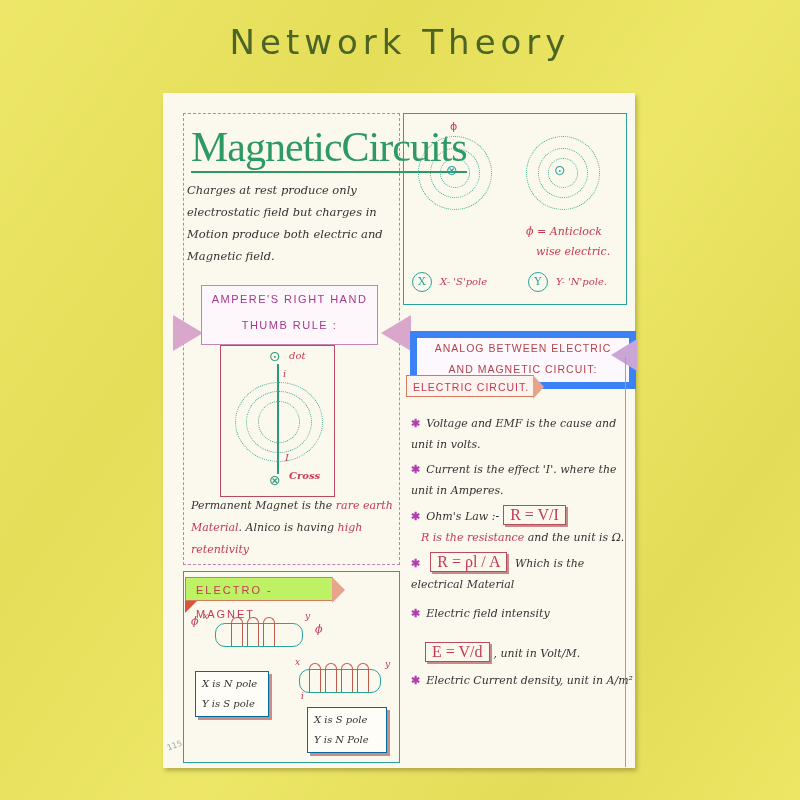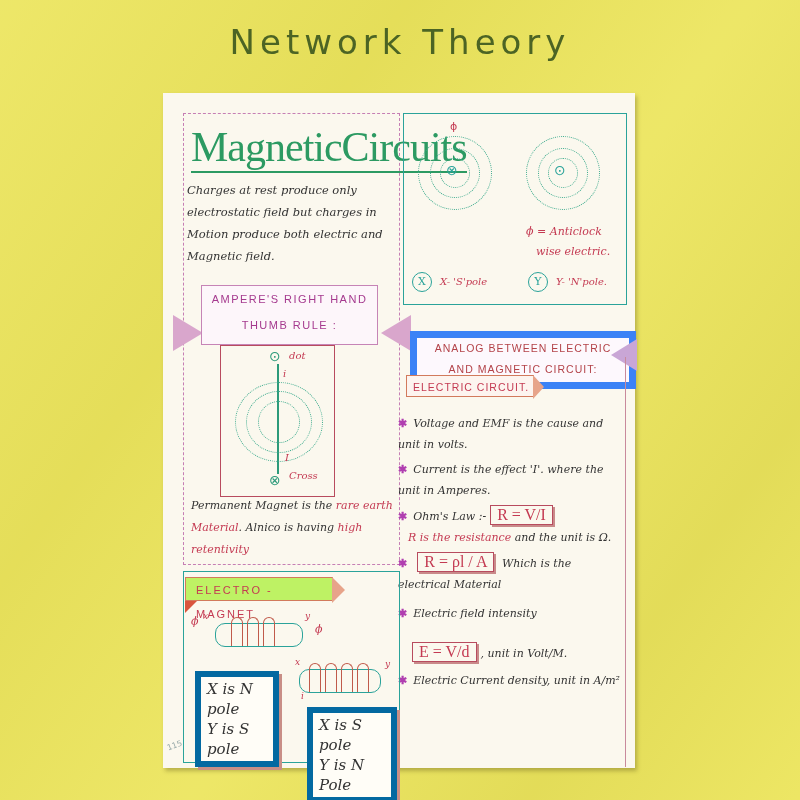--- a/index.html
+++ b/index.html
@@ -22,30 +22,30 @@
   .red{color:#c43a52;}
   .teal-box{position:absolute;left:240px;top:20px;width:222px;height:190px;border:1px solid #2aa39a;}
   .field-fig{position:absolute;width:74px;height:74px;}
   .flabel{position:absolute;font-size:11px;line-height:20px;color:#c43a52;}
   .pole{position:absolute;font-size:10px;color:#c43a52;}
   .circ{display:inline-block;width:18px;height:18px;border:1.5px solid #2aa39a;border-radius:50%;text-align:center;line-height:18px;color:#2aa39a;font-size:11px;margin-right:8px;font-style:normal;}
   .analog-banner{position:absolute;left:247px;top:238px;width:212px;height:44px;border:7px solid #3b82f6;background:#fdf8fd;font-family:"Liberation Sans",sans-serif;font-size:10.5px;letter-spacing:1px;color:#b34248;line-height:21px;text-align:center;}
   .ribbon-r2{position:absolute;left:448px;top:246px;width:0;height:0;border-top:16px solid transparent;border-bottom:16px solid transparent;border-right:26px solid #c9a6d6;}
   .ec-tag{position:absolute;left:243px;top:282px;width:128px;height:22px;border:1px solid #d27a5c;font-family:"Liberation Sans",sans-serif;font-size:10.5px;letter-spacing:1px;color:#c43a52;line-height:22px;padding-left:6px;box-sizing:border-box;background:#fdf4ef;}
   .ec-tag:after{content:"";position:absolute;right:-11px;top:-1px;border-top:12px solid transparent;border-bottom:12px solid transparent;border-left:11px solid #e7a48a;}
-  .ec-list{position:absolute;left:235px;top:320px;width:228px;font-size:11px;line-height:21px;}
+  .ec-list{position:absolute;left:248px;top:320px;width:228px;font-size:11px;line-height:21px;}
   .star{color:#b03fb0;font-style:normal;font-weight:bold;margin-right:6px;}
   .formula{display:inline-block;border:1px solid #b84b5e;box-shadow:2px 2px 0 #c98a8a;padding:0 6px;color:#c43a52;font-style:normal;font-family:"Liberation Serif",serif;font-size:16px;line-height:18px;margin:0 4px;}
   .em-box{position:absolute;left:20px;top:478px;width:215px;height:190px;border:1px solid #2aa39a;}
   .em-tag{position:absolute;left:22px;top:484px;width:148px;height:24px;border:1px solid #d27a5c;background:#bef264;font-family:"Liberation Sans",sans-serif;font-size:11px;letter-spacing:2px;color:#c43a52;line-height:24px;padding-left:10px;box-sizing:border-box;}
   .em-tag:after{content:"";position:absolute;right:-13px;top:-1px;border-top:13px solid transparent;border-bottom:13px solid transparent;border-left:13px solid #e7a48a;}
   .em-tag:before{content:"";position:absolute;left:-1px;top:23px;border-left:12px solid #d9553e;border-bottom:12px solid transparent;}
   .cyl{position:absolute;height:22px;border:1.5px solid #2aa39a;border-radius:10px;}
   .coil{position:absolute;border:1.5px solid #c05a4a;border-bottom:none;border-radius:8px 8px 0 0;}
-  .pole-box{position:absolute;border:6px solid #0369a1;box-shadow:3px 3px 0 #c88e86;font-size:15px;line-height:20px;padding:2px 6px;background:#fffdf7;}
+  .pole-box{position:absolute;border:1px solid #0369a1;box-shadow:3px 3px 0 #c88e86;font-size:10px;line-height:20px;padding:2px 6px;background:#fffdf7;}
   .pnum{position:absolute;left:4px;top:648px;font-size:8px;color:#9aa;transform:rotate(-20deg);}
   .wavy-r{position:absolute;left:462px;top:264px;width:2px;height:410px;border-left:1px solid #c98a9c;}
 </style>
 </head>
 <body>
 
 <div class="bg-crease"></div>
 <div class="title">Network Theory</div>
 
 <div class="page">
@@ -64,21 +64,21 @@
   <div class="ampere-fig">
     <span style="position:absolute;left:48px;top:2px;color:#2c9a7a;font-size:14px;">⊙</span>
     <span class="hw red" style="position:absolute;left:68px;top:4px;font-size:10px;">dot</span>
     <div class="wire"></div>
     <span class="hw red" style="position:absolute;left:62px;top:22px;font-size:10px;">i</span>
     <div class="ring" style="left:37px;top:55px;width:40px;height:40px;"></div>
     <div class="ring" style="left:25px;top:45px;width:64px;height:60px;"></div>
     <div class="ring" style="left:14px;top:36px;width:86px;height:78px;"></div>
     <span class="hw red" style="position:absolute;left:64px;top:106px;font-size:10px;">I</span>
     <span style="position:absolute;left:48px;top:126px;color:#2c9a7a;font-size:14px;">⊗</span>
-    <span class="hw red" style="position:absolute;left:68px;top:124px;font-size:10px;">Cross</span>
+    <span class="hw red" style="position:absolute;left:68px;top:124px;font-size:10px;font-weight:bold;">Cross</span>
   </div>
 
   <div class="perm hw">
     <span>Permanent Magnet is the </span><span class="red">rare earth Material</span><span>. Alnico is having </span><span class="red">high retentivity</span>
   </div>
 
   <div class="teal-box">
     <div class="field-fig" style="left:14px;top:22px;">
       <div class="ring" style="left:0;top:0;width:72px;height:72px;"></div>
       <div class="ring" style="left:12px;top:12px;width:48px;height:48px;"></div>

